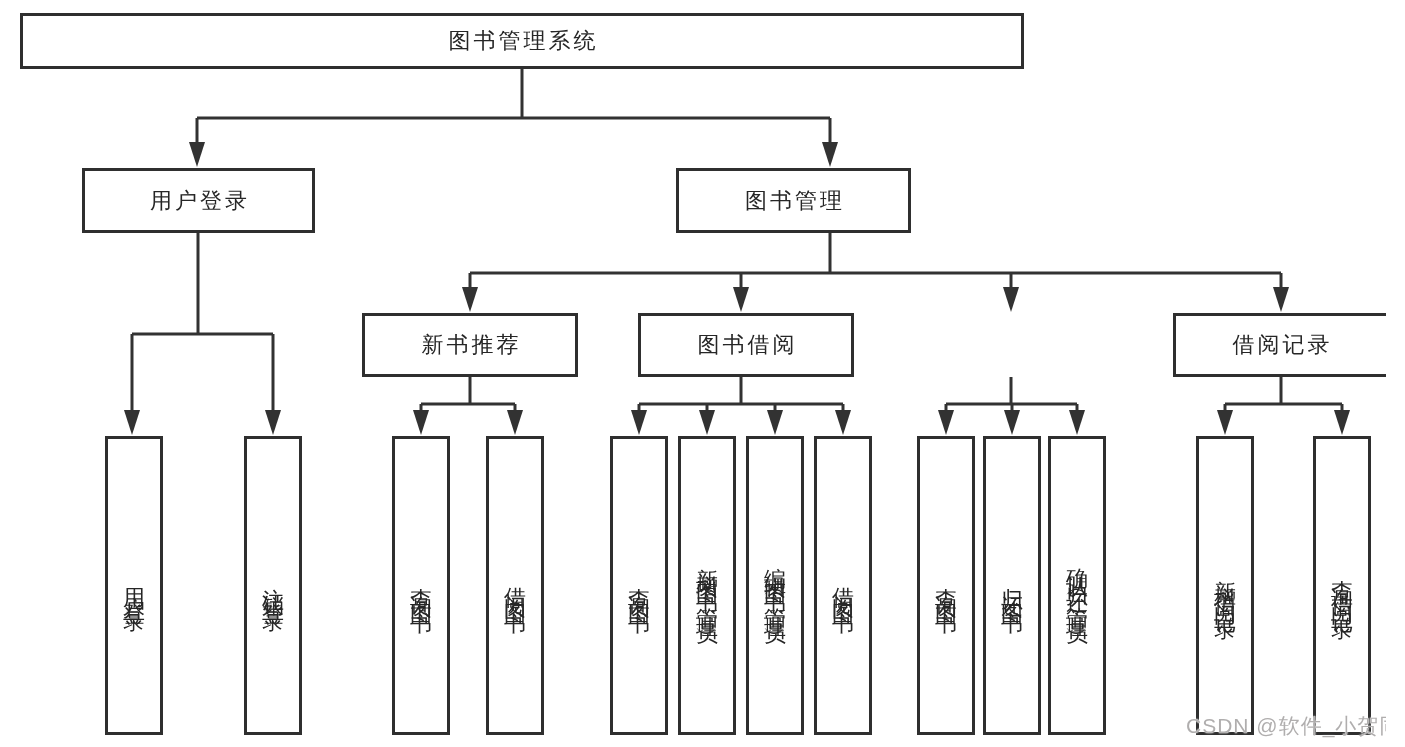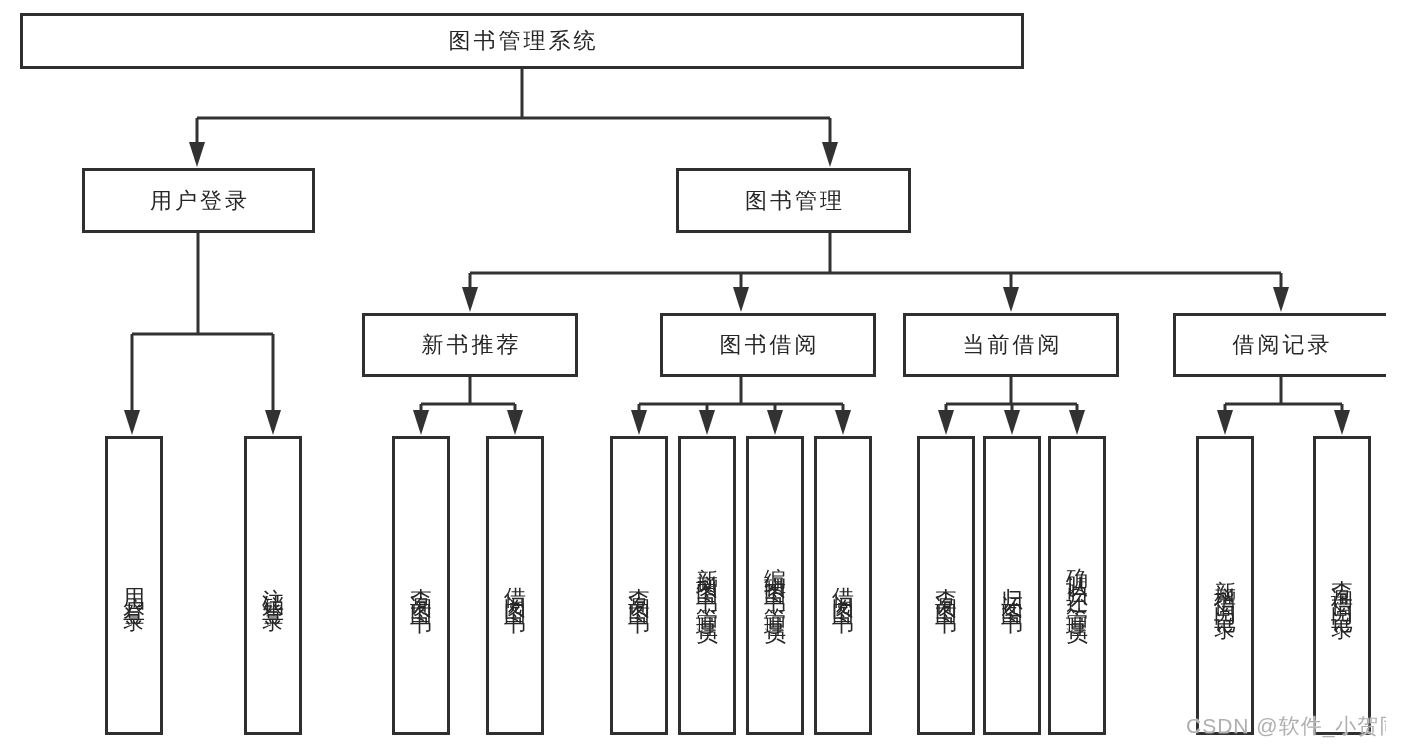--- a/index.html
+++ b/index.html
@@ -62,21 +62,21 @@
     max-height: 290px;
   }
   
   .n-root   { left: 20px;  top: 13px;  width: 1004px; height: 56px; }
   
   .n-login  { left: 82px;  top: 168px; width: 233px;  height: 65px; }
   .n-mgmt   { left: 676px; top: 168px; width: 235px;  height: 65px; }
   
   .lvl3     { top: 313px; height: 64px; width: 216px; }
   .n-sec0   { left: 362px;  }
-  .n-sec1   { left: 660px;  }
+  .n-sec1   { left: 638px;  }
   .n-sec2   { left: 903px;  }
   .n-sec3   { left: 1173px; }
   
   .c-b0-0 { left: 105px; }
   .c-b0-1 { left: 244px; }
   .c-s0-0 { left: 392px; }
   .c-s0-1 { left: 486px; }
   .c-s1-0 { left: 610px; }
   .c-s1-1 { left: 678px; }
   .c-s1-2 { left: 746px; }
@@ -163,23 +163,20 @@
   <div class="node h n-mgmt">
     <span>图书管理</span>
   </div>
 
   <div class="node h lvl3 n-sec0">
     <span>新书推荐</span>
   </div>
   <div class="node h lvl3 n-sec1">
     <span>图书借阅</span>
   </div>
-  <div class="node h lvl3 n-sec2">
-    <span>当前借阅</span>
-  </div>
   <div class="node h lvl3 n-sec3">
     <span>借阅记录</span>
   </div>
 
   <div class="node v c-b0-0">
     <span>用户登录</span>
   </div>
   <div class="node v c-b0-1">
     <span>注销登录</span>
   </div>

